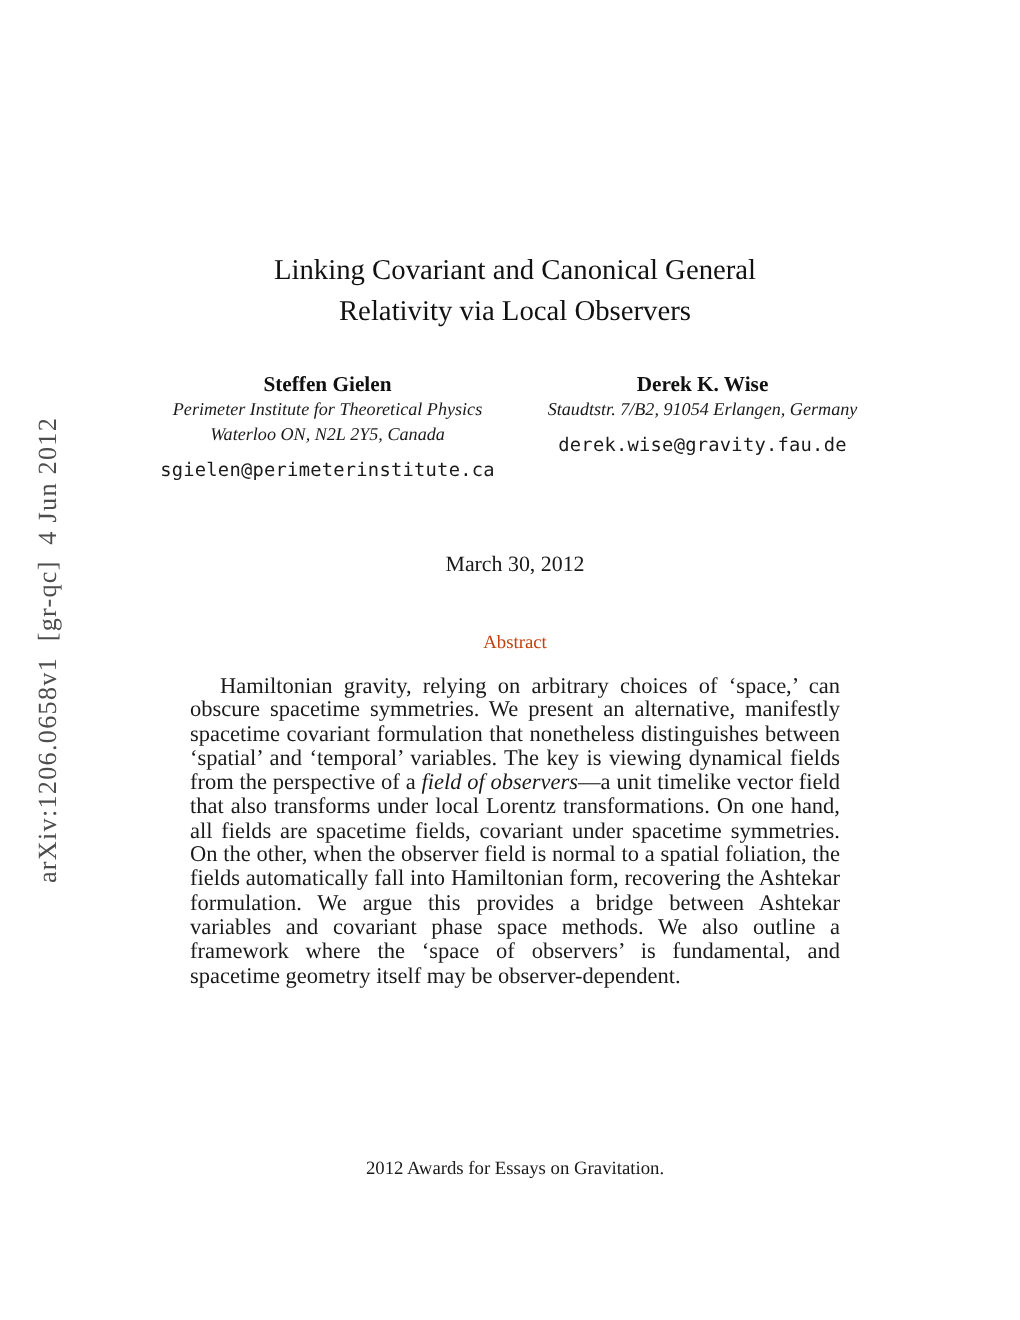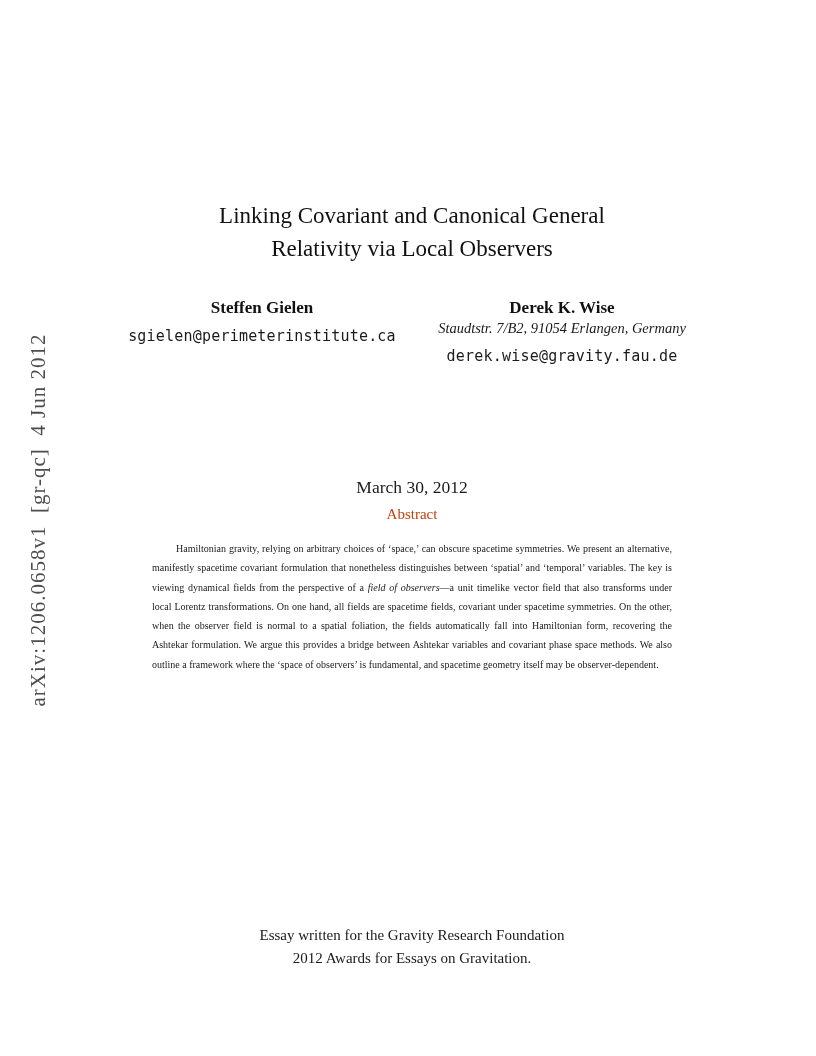--- a/index.html
+++ b/index.html
@@ -64,39 +64,38 @@
     margin-top: 9px;
     letter-spacing: 0.2px;
   }
   .date {
     position: absolute;
     top: 441px;
     left: 112px;
     width: 600px;
     text-align: center;
     font-size: 17.5px;
-    margin-top: 36px;
   }
   .abstract {
     position: absolute;
     top: 506px;
     left: 112px;
     width: 600px;
   }
   .abstract-heading {
     text-align: center;
     font-weight: normal;
     font-size: 15px;
     margin-bottom: 16px;
     color: #c2410c;
   }
   .abstract-text {
     margin: 12px auto;
     width: 520px;
-    font-size: 10px;
+    font-size: 18px;
     line-height: 19.3px;
     text-align: justify;
     text-indent: 24px;
   }
   .footer {
     position: absolute;
     top: 924px;
     left: 112px;
     width: 600px;
     text-align: center;
@@ -113,20 +112,24 @@
 
   <div class="title">
     <div>Linking Covariant and Canonical General</div>
     <div>Relativity via Local Observers</div>
   </div>
 
   <div class="authors">
 
     <div class="author">
       <div class="author-name">Steffen Gielen</div>
+      <div class="affiliation">
+        <div>Perimeter Institute for Theoretical Physics</div>
+        <div>Waterloo ON, N2L 2Y5, Canada</div>
+      </div>
       <div class="email">sgielen@perimeterinstitute.ca</div>
     </div>
 
     <div class="author">
       <div class="author-name">Derek K. Wise</div>
       <div class="affiliation">
         <div>Staudtstr. 7/B2, 91054 Erlangen, Germany</div>
       </div>
       <div class="email">derek.wise@gravity.fau.de</div>
     </div>
@@ -134,17 +137,16 @@
   </div>
 
   <div class="date">March 30, 2012</div>
 
   <div class="abstract">
     <div class="abstract-heading">Abstract</div>
     <p class="abstract-text"><span>Hamiltonian gravity, relying on arbitrary choices of ‘space,’ can obscure spacetime symmetries. We present an alternative, manifestly spacetime covariant formulation that nonetheless distinguishes between ‘spatial’ and ‘temporal’ variables. The key is viewing dynamical fields from the perspective of a </span><em>field of observers</em><span>—a unit timelike vector field that also transforms under local Lorentz transformations. On one hand, all fields are spacetime fields, covariant under spacetime symmetries. On the other, when the observer field is normal to a spatial foliation, the fields automatically fall into Hamiltonian form, recovering the Ashtekar formulation. We argue this provides a bridge between Ashtekar variables and covariant phase space methods. We also outline a framework where the ‘space of observers’ is fundamental, and spacetime geometry itself may be observer-dependent.</span></p>
   </div>
 
   <div class="footer">
-    <div>Essay written for the Gravity Research Foundation</div>
     <div>2012 Awards for Essays on Gravitation.</div>
   </div>
 
 </div>
 
 </body></html>

